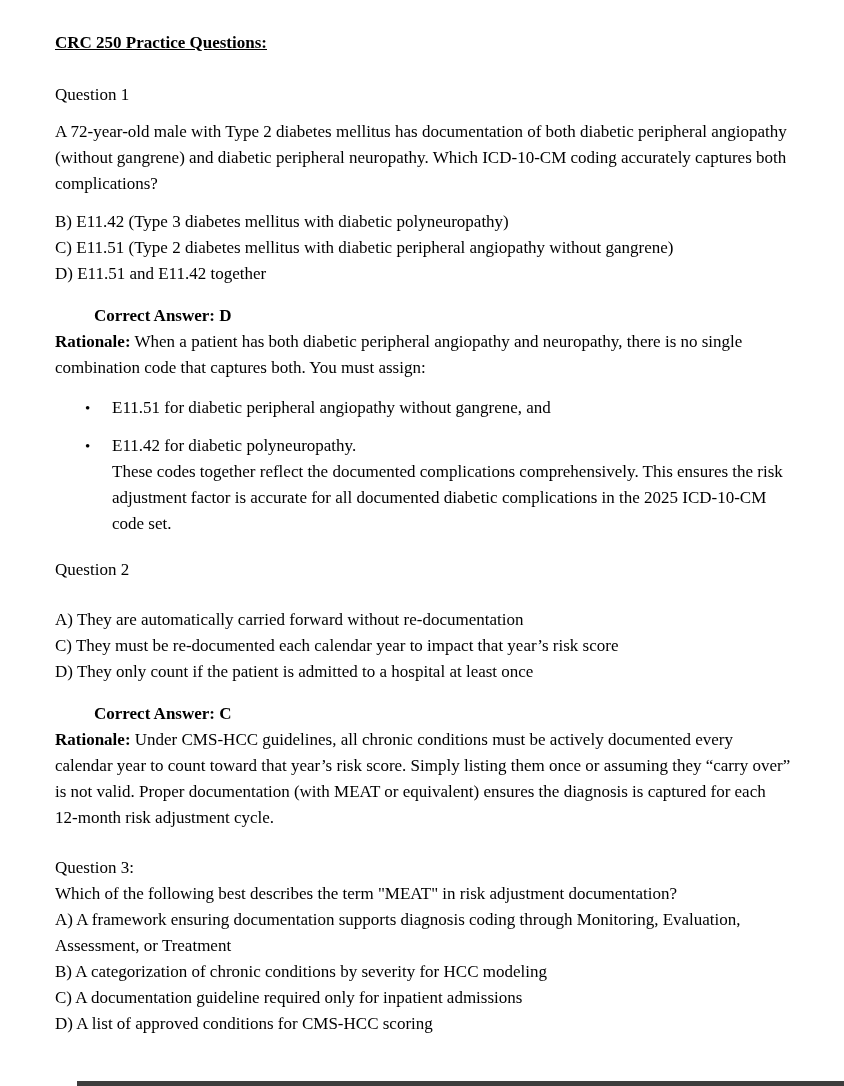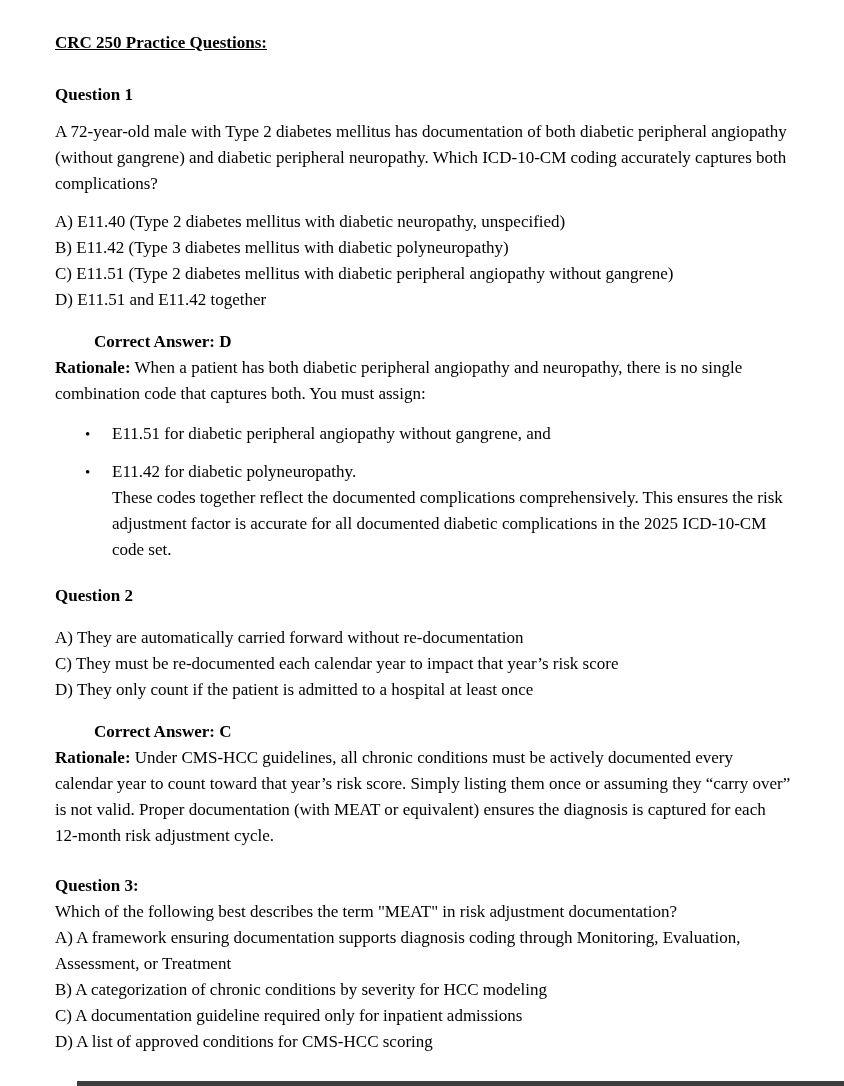--- a/index.html
+++ b/index.html
@@ -22,21 +22,21 @@
   }
   .doc-title {
     font-size: 17px;
     font-weight: bold;
     text-decoration: underline;
     margin: 0 0 18px 0;
     line-height: 26px;
   }
   .q-heading {
     font-size: 17px;
-    font-weight: bold;
+    font-weight: normal;
     margin: 26px 0 11px 0;
     line-height: 26px;
   }
   p.para {
     margin: 0 0 12px 0;
   }
   .options div {
     line-height: 26px;
   }
   .answer-line {
@@ -81,21 +81,20 @@
 
 <div class="content">
 
   <h1 class="doc-title">CRC 250 Practice Questions:</h1>
 
   <h2 class="q-heading">Question 1</h2>
 
   <p class="para">A 72-year-old male with Type 2 diabetes mellitus has documentation of both diabetic peripheral angiopathy (without gangrene) and diabetic peripheral neuropathy. Which ICD-10-CM coding accurately captures both complications?</p>
 
   <div class="options para">
-    <div>A) E11.40 (Type 2 diabetes mellitus with diabetic neuropathy, unspecified)</div>
     <div>B) E11.42 (Type 3 diabetes mellitus with diabetic polyneuropathy)</div>
     <div>C) E11.51 (Type 2 diabetes mellitus with diabetic peripheral angiopathy without gangrene)</div>
     <div>D) E11.51 and E11.42 together</div>
   </div>
 
   <p class="para" style="margin-top:16px">
     <span class="answer-line">Correct Answer: D</span><br>
     <span class="bold-inline">Rationale:</span>
     <span>When a patient has both diabetic peripheral angiopathy and neuropathy, there is no single combination code that captures both. You must assign:</span>
   </p>
@@ -108,21 +107,21 @@
     <li>
       <span class="bullet-glyph">•</span>
       <span>E11.42 for diabetic polyneuropathy.</span>
       <div>These codes together reflect the documented complications comprehensively. This ensures the risk adjustment factor is accurate for all documented diabetic complications in the 2025 ICD-10-CM code set.</div>
     </li>
   </ul>
 
   <h2 class="q-heading" style="margin-top:20px">Question 2</h2>
 
 
-  <div class="options para" style="margin-top:16px">
+  <div class="options para" style="margin-top:24px">
     <div>A) They are automatically carried forward without re-documentation</div>
     <div>C) They must be re-documented each calendar year to impact that year’s risk score</div>
     <div>D) They only count if the patient is admitted to a hospital at least once</div>
   </div>
 
   <p class="para" style="margin-top:16px">
     <span class="answer-line">Correct Answer: C</span><br>
     <span class="bold-inline">Rationale:</span>
     <span>Under CMS-HCC guidelines, all chronic conditions must be actively documented every calendar year to count toward that year’s risk score. Simply listing them once or assuming they “carry over” is not valid. Proper documentation (with MEAT or equivalent) ensures the diagnosis is captured for each 12-month risk adjustment cycle.</span>
   </p>

